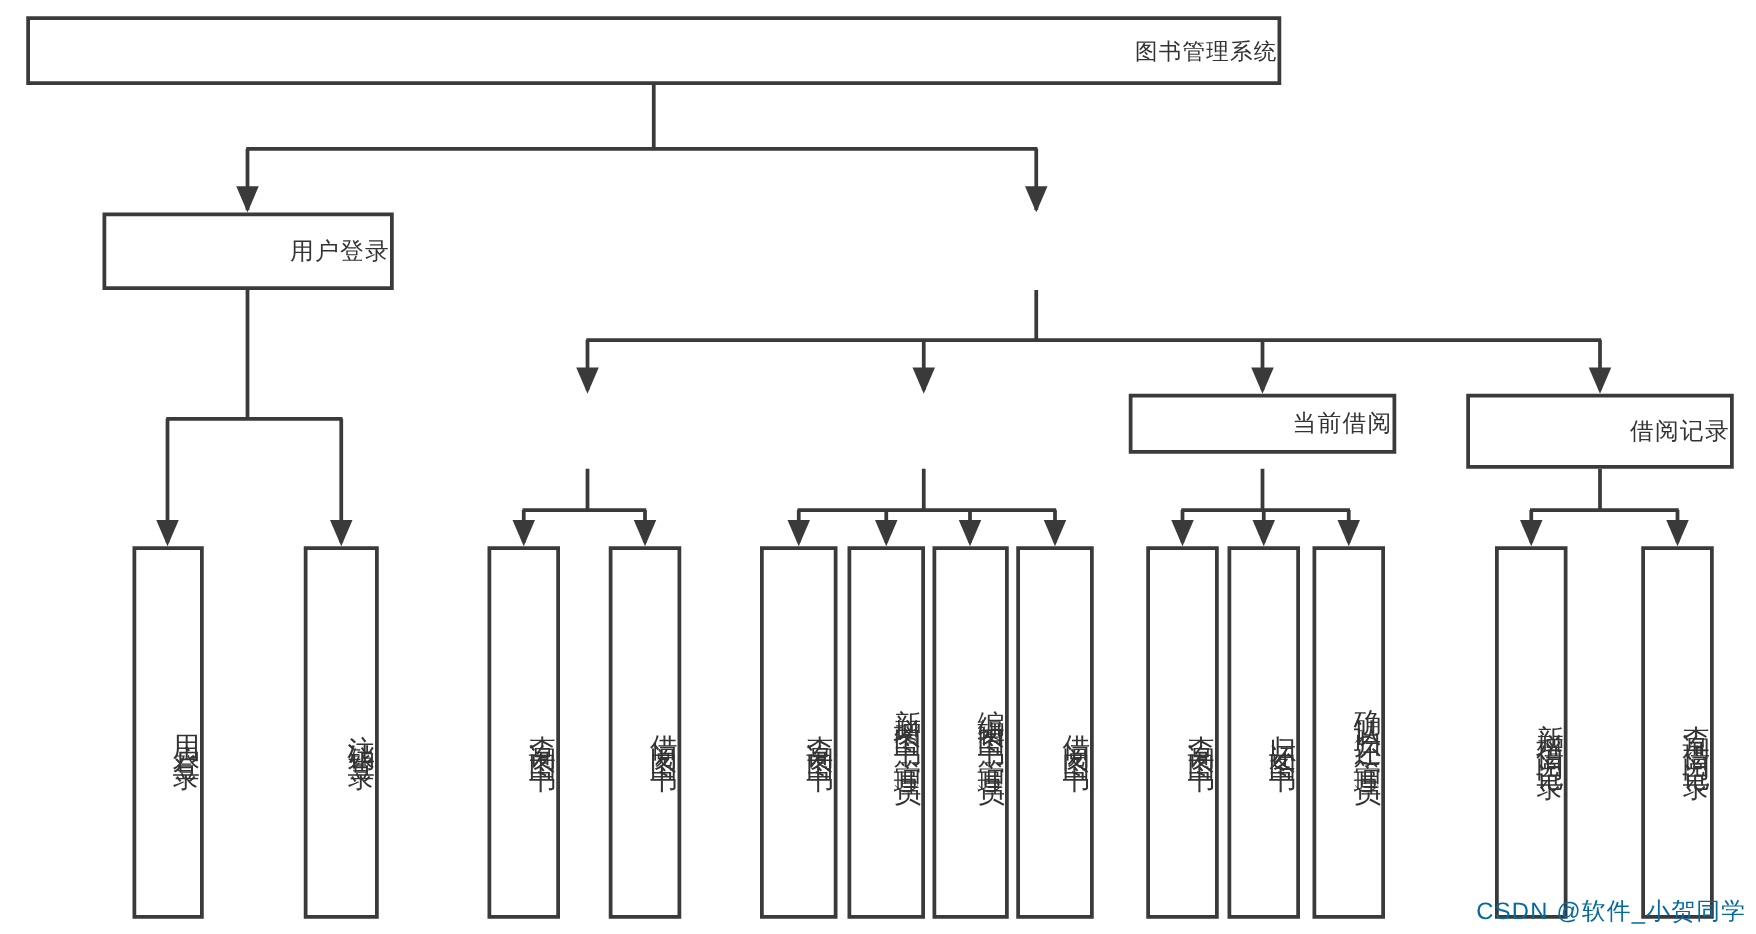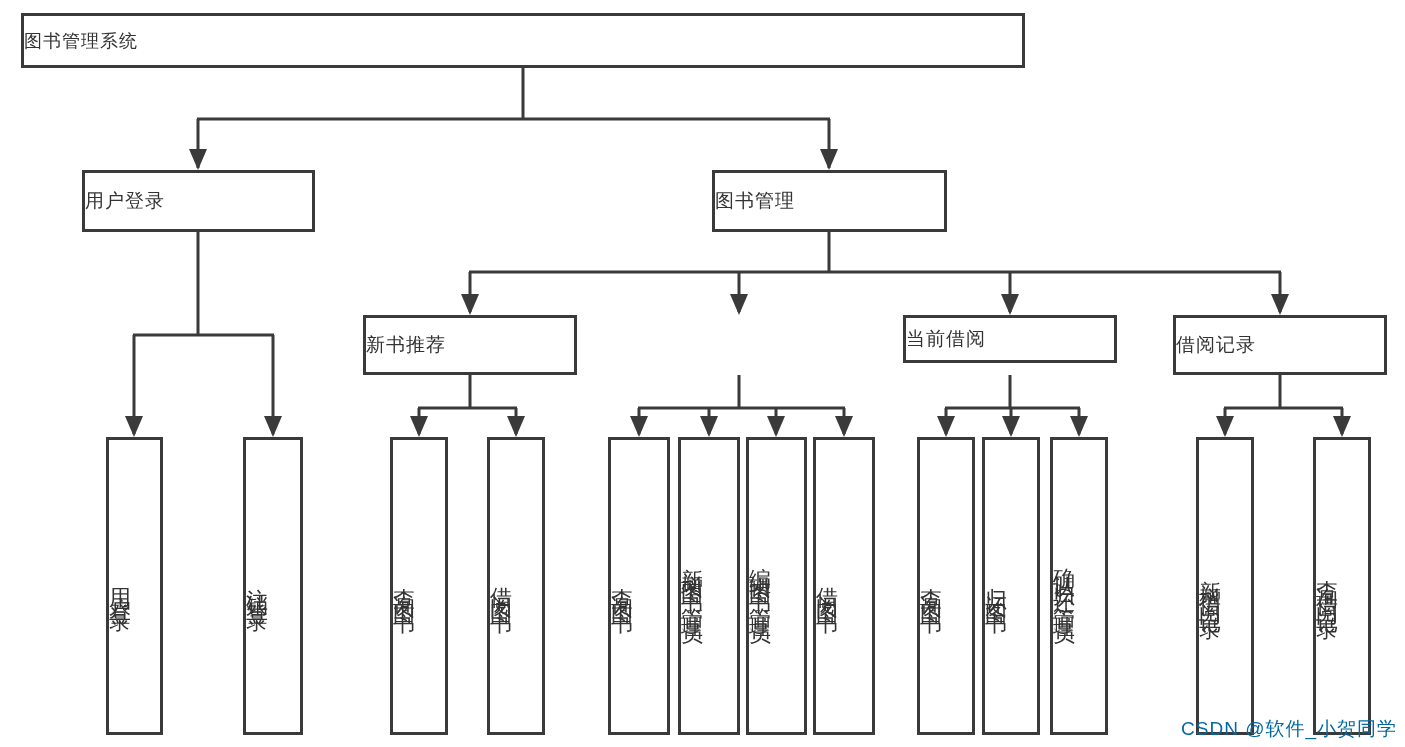--- a/index.html
+++ b/index.html
@@ -16,21 +16,21 @@
     left: 0; top: 0;
     width: 1405px; height: 747px;
   }
   .node {
     position: absolute;
     box-sizing: border-box;
     border: 3px solid #3a3a3a;
     background: #ffffff;
     display: flex;
     align-items: center;
-    justify-content: flex-start;
+    justify-content: flex-end;
     color: #333333;
   }
   .hnode { font-size: 19px; letter-spacing: 1px; }
   .root-node { font-size: 18px; }
   .vnode .vtext {
     writing-mode: vertical-rl;
     text-orientation: mixed;
     font-size: 22px;
     letter-spacing: 8px;
     color: #333333;
@@ -84,27 +84,21 @@
     </g>
   </svg>
 
   <div class="node hnode root-node" style="left:21px;top:13px;width:1004px;height:55px">
     <span>图书管理系统</span>
   </div>
 
   <div class="node hnode" style="left:82px;top:170px;width:233px;height:62px">
     <span>用户登录</span>
   </div>
-  <div class="node hnode" style="left:712px;top:170px;width:235px;height:62px">
-    <span>图书管理</span>
-  </div>
 
-  <div class="node hnode" style="left:363px;top:315px;width:214px;height:60px">
-    <span>新书推荐</span>
-  </div>
   <div class="node hnode" style="left:903px;top:315px;width:214px;height:48px">
     <span>当前借阅</span>
   </div>
   <div class="node hnode" style="left:1173px;top:315px;width:214px;height:60px">
     <span>借阅记录</span>
   </div>
 
   <div class="node vnode" style="left:106px;top:437px;width:57px;height:298px">
     <span class="vtext">用户登录</span>
   </div>

